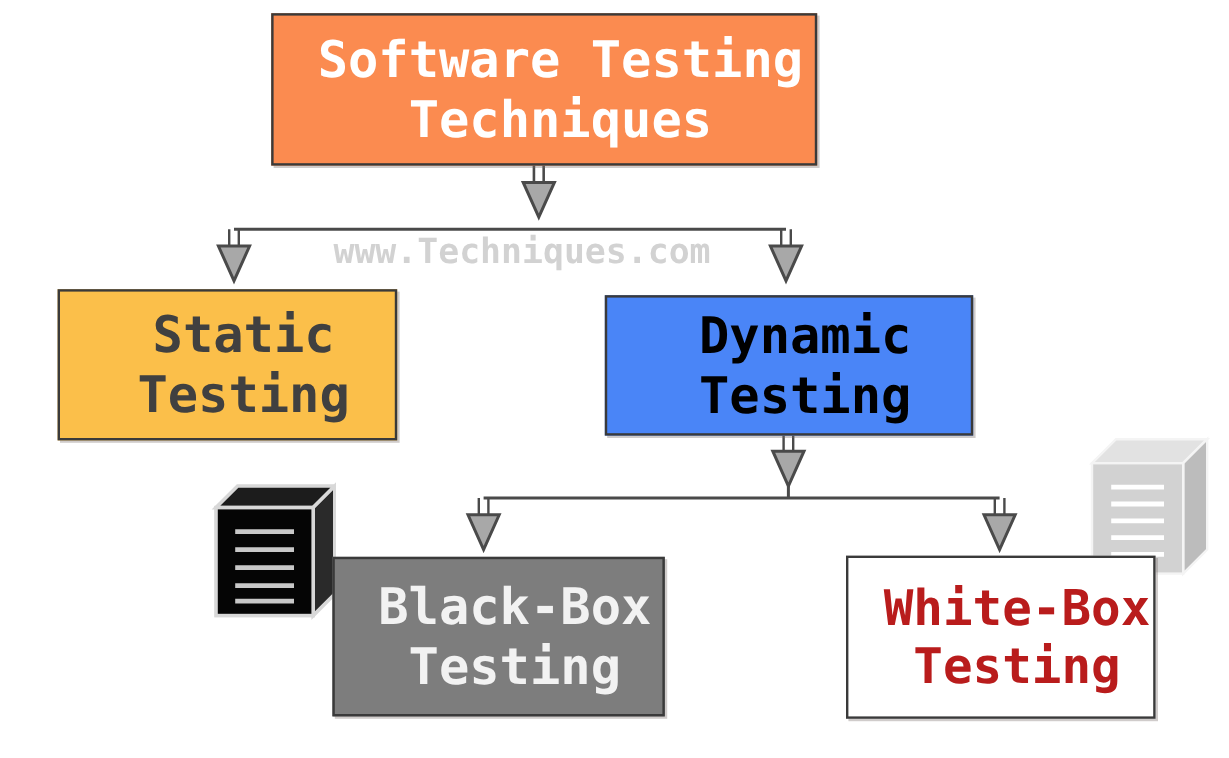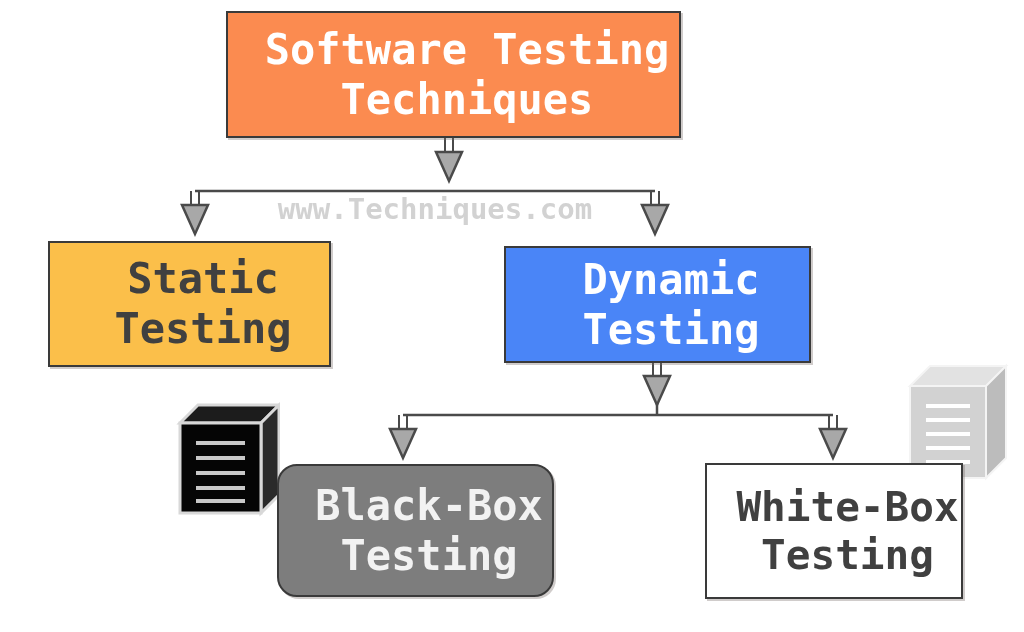--- a/index.html
+++ b/index.html
@@ -50,40 +50,39 @@
     background: #fbbf4a;
     color: #404040;
     font-size: 42px;
   }
   .node-dynamic {
     left: 504px;
     top: 246px;
     width: 307px;
     height: 117px;
     background: #4a85f7;
-    color: #ffffff;
+    color: #000000;
     font-size: 42px;
   }
   .node-blackbox {
     left: 277px;
     top: 464px;
     width: 277px;
     height: 133px;
     background: #7d7d7d;
     color: #f2f2f2;
     font-size: 42px;
-    border-radius: 20px;
   }
   .node-whitebox {
     left: 705px;
     top: 463px;
     width: 258px;
     height: 136px;
     background: #ffffff;
-    color: #404040;
+    color: #b91c1c;
     font-size: 41px;
   }
 
   
   .conn-svg {
     position: absolute;
     left: 0;
     top: 0;
     width: 1024px;
     height: 632px;

